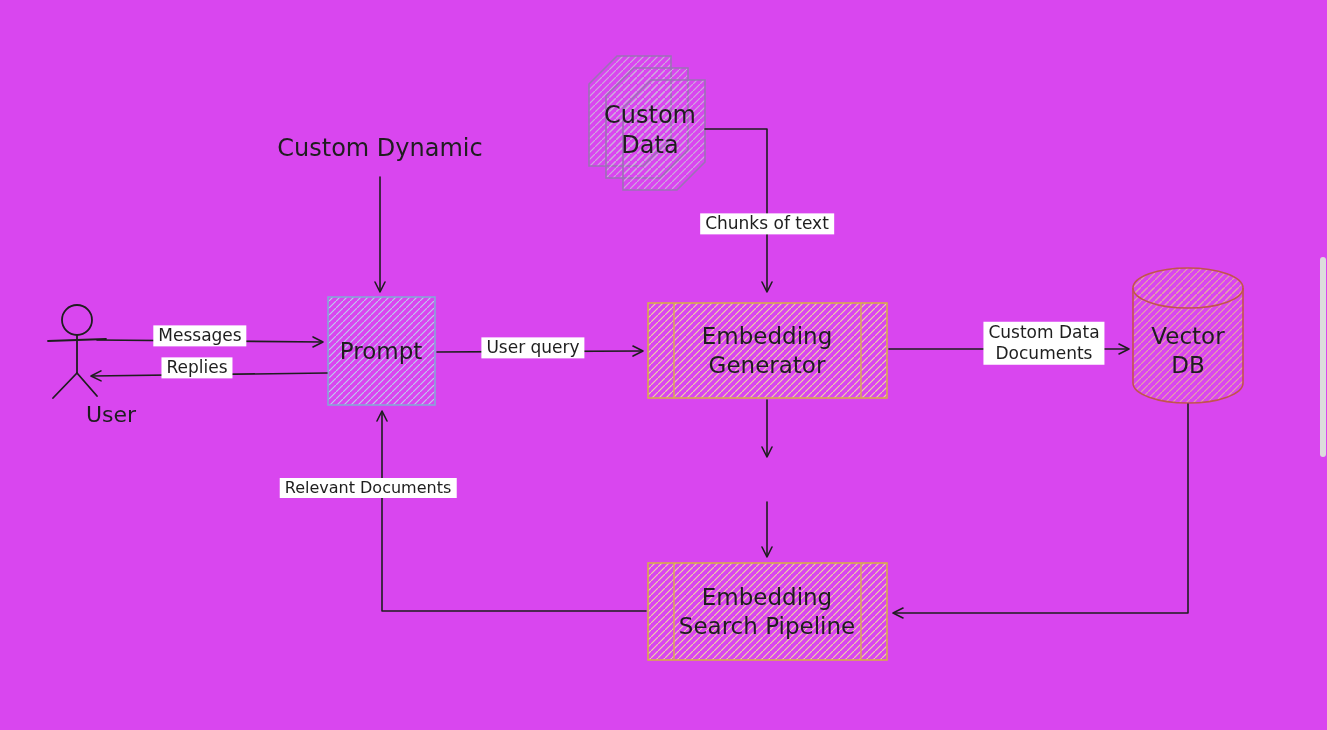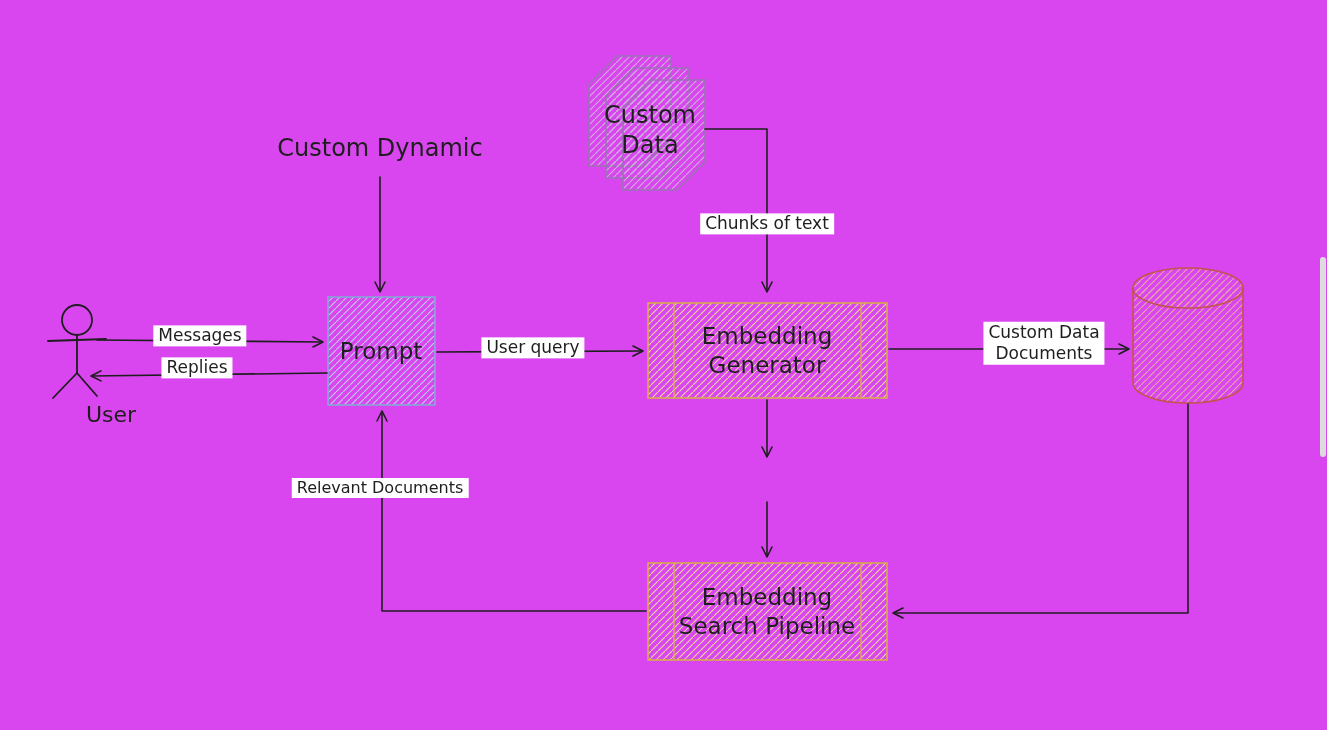--- a/index.html
+++ b/index.html
@@ -136,23 +136,27 @@
   <div class="lbl f23" style="left:767px;top:351px;">
     <span>Embedding</span>
     <span>Generator</span>
   </div>
 
   <div class="lbl f17 on-line" style="left:1004px;top:343px;margin-left:40px;">
     <span>Custom Data</span>
     <span>Documents</span>
   </div>
 
+  <div class="lbl f23" style="left:1188px;top:351px;">
+    <span>Vector</span>
+    <span>DB</span>
+  </div>
 
 
   <div class="lbl f23" style="left:767px;top:612px;">
     <span>Embedding</span>
     <span>Search Pipeline</span>
   </div>
 
-  <div class="lbl f16 on-line" style="left:380px;top:488px;">Relevant Documents</div>
+  <div class="lbl f16 on-line" style="left:368px;top:488px;">Relevant Documents</div>
 
   <div class="scroll-thumb"></div>
 </div>
 
 </body></html>

